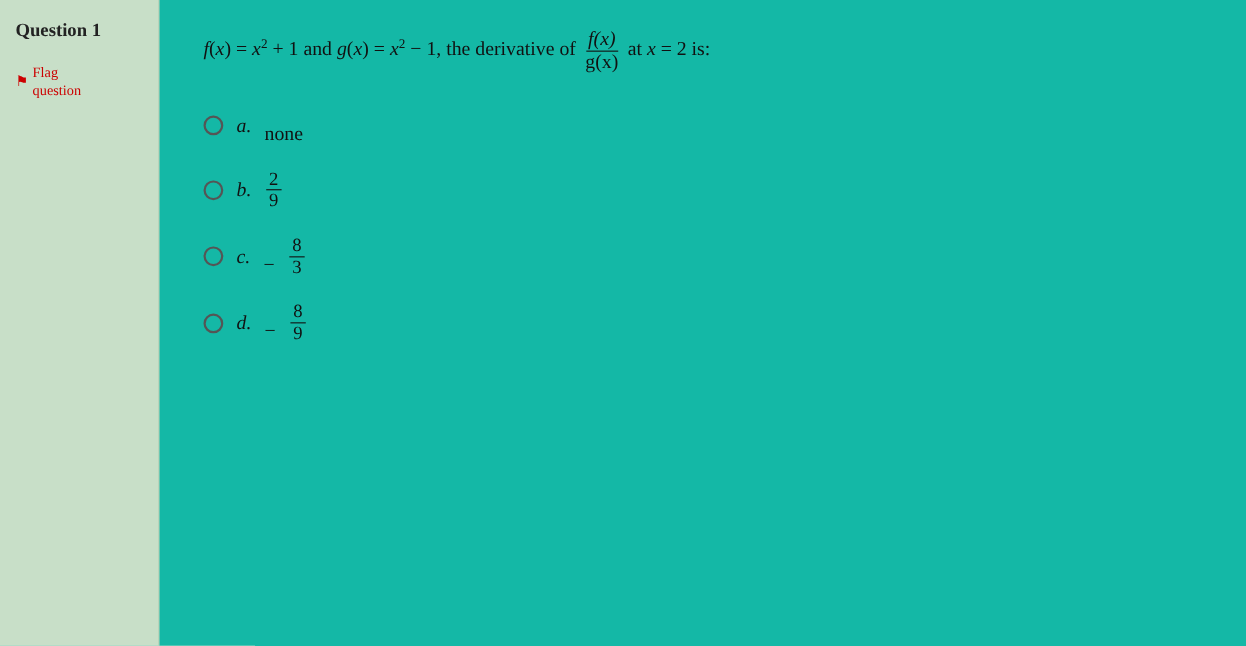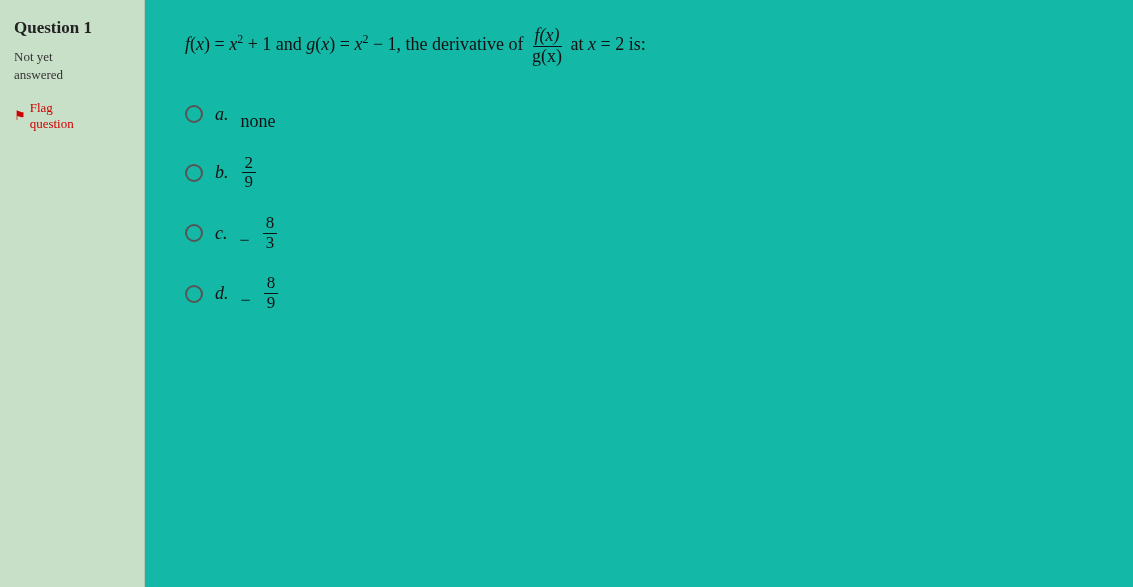--- a/index.html
+++ b/index.html
@@ -158,24 +158,20 @@
 
     sup {
       font-size: 12px;
     }
   </style>
 </head>
 <body>
 
 <div class="sidebar">
   <div class="sidebar-question-number">Question 1</div>
-  <div class="sidebar-status">
-    <span>Not yet</span><br>
-    <span>answered</span>
-  </div>
   <div class="sidebar-flag">
     <span class="flag-icon">⚑</span>
     <span>
       <span>Flag</span><br>
       <span>question</span>
     </span>
   </div>
 </div>
 
 <div class="main-content">

